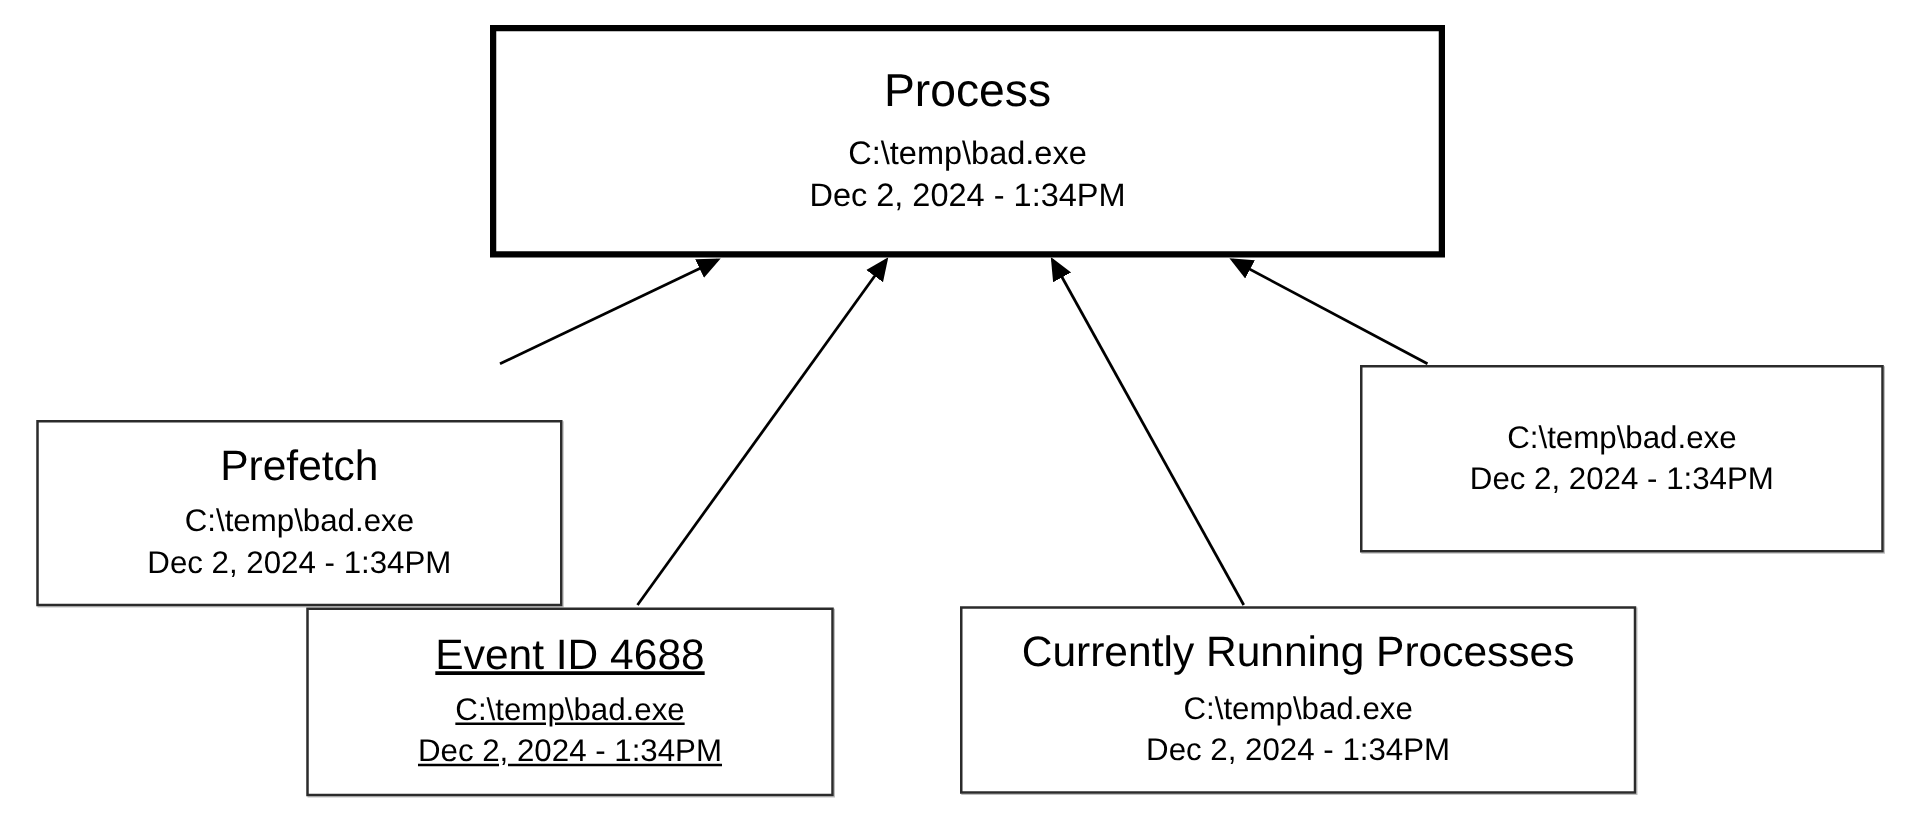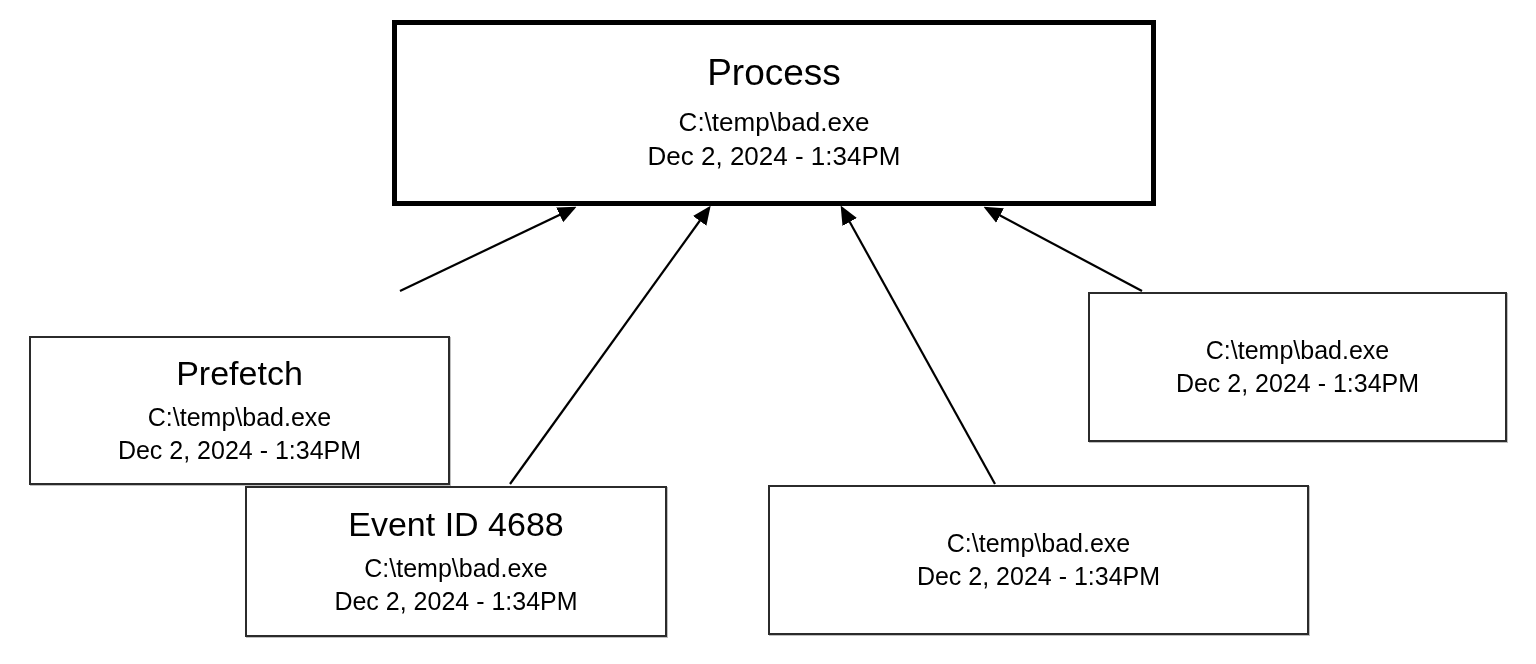--- a/index.html
+++ b/index.html
@@ -60,21 +60,21 @@
     line-height: 1.32;
     white-space: nowrap;
   }
   .node.primary .sub {
     font-size: 26px;
   }
 
   
   #node-process   { left: 392px;  top: 20px;  width: 764px; height: 186px; }
   #node-prefetch  { left: 29px;   top: 293px; width: 421px; height: 149px; margin-top: 43px; }
-  #node-event     { left: 245px;  top: 486px; width: 422px; height: 151px; }
+  #node-event     { left: 245px;  top: 486px; width: 422px; height: 151px; text-decoration: underline; }
   #node-running   { left: 768px;  top: 485px; width: 541px; height: 150px; }
   #node-userassist{ left: 1088px; top: 292px; width: 419px; height: 150px; }
 </style>
 </head>
 <body>
 
 <div class="canvas">
 
   <svg class="arrows" viewBox="0 0 1536 664" xmlns="http://www.w3.org/2000/svg" aria-hidden="true">
     <defs>
@@ -100,20 +100,21 @@
     <div class="sub">Dec 2, 2024 - 1:34PM</div>
   </div>
 
   <div class="node" id="node-event">
     <div class="title">Event ID 4688</div>
     <div class="sub">C:\temp\bad.exe</div>
     <div class="sub">Dec 2, 2024 - 1:34PM</div>
   </div>
 
   <div class="node" id="node-running">
+    <div class="title">Currently Running Processes</div>
     <div class="sub">C:\temp\bad.exe</div>
     <div class="sub">Dec 2, 2024 - 1:34PM</div>
   </div>
 
   <div class="node" id="node-userassist">
     <div class="sub">C:\temp\bad.exe</div>
     <div class="sub">Dec 2, 2024 - 1:34PM</div>
   </div>
 
 </div>

